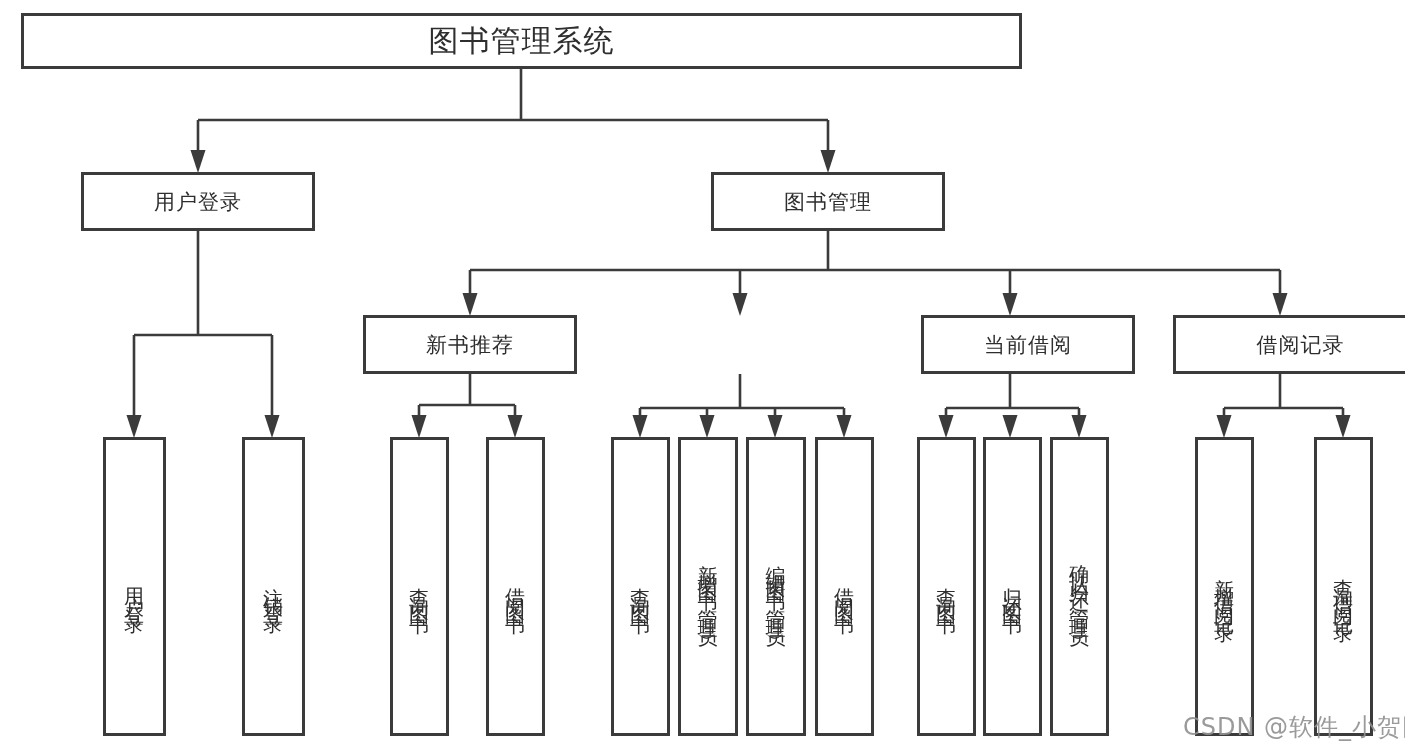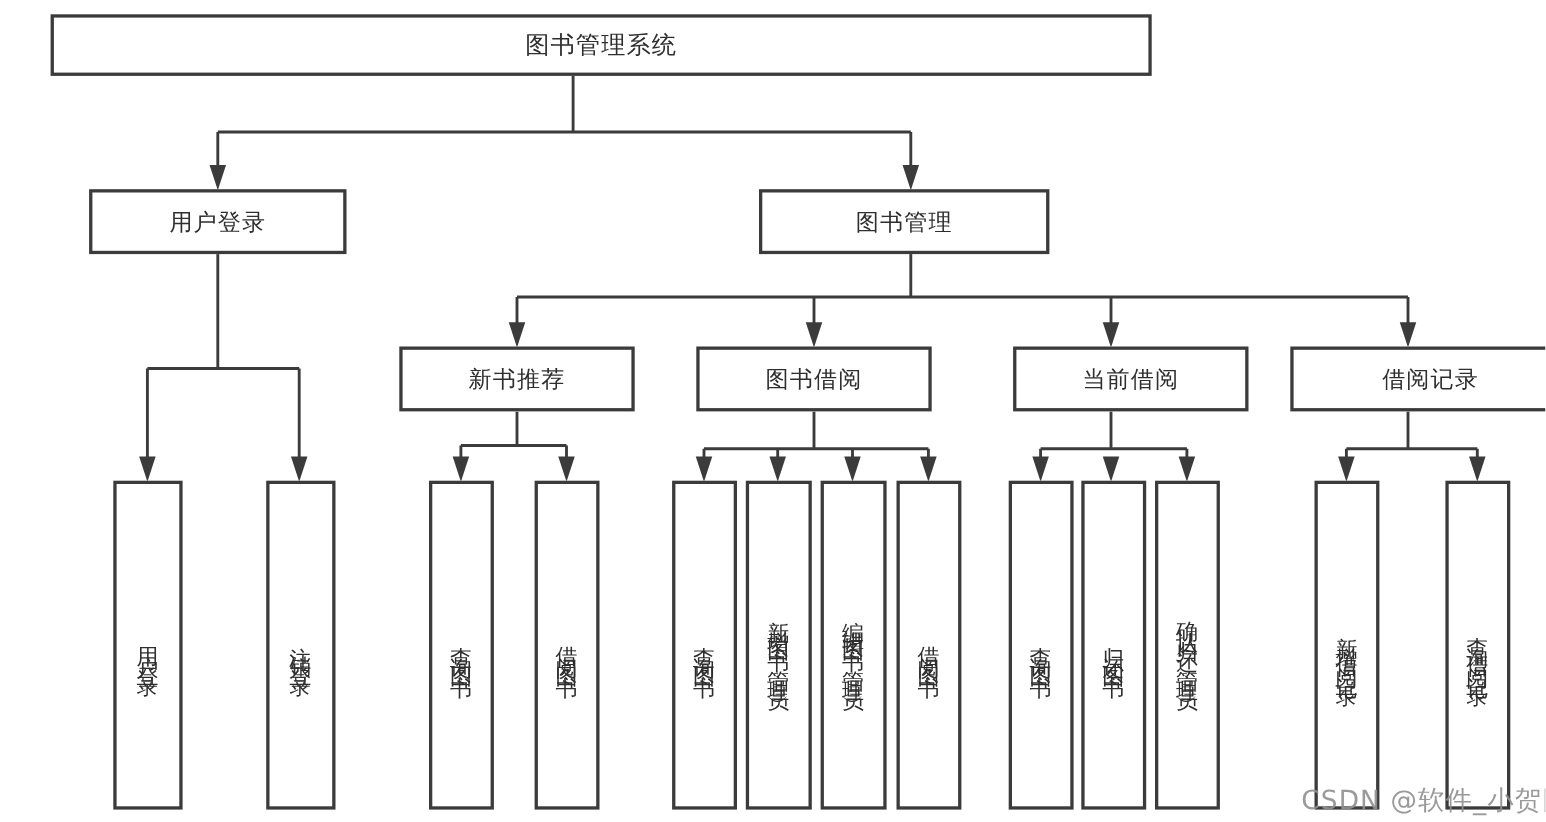--- a/index.html
+++ b/index.html
@@ -22,21 +22,21 @@
     box-sizing: border-box;
     border: 3px solid #3b3b3b;
     background: #ffffff;
     display: flex;
     align-items: center;
     justify-content: center;
     color: #2e2e2e;
     z-index: 2;
   }
   .node.h { font-size: 21px; letter-spacing: 1px; }
-  .node.root-box { font-size: 22px; margin-left: 25px; }
+  .node.root-box { font-size: 30px; }
   .node.v {
     writing-mode: vertical-rl;
     text-orientation: mixed;
     font-size: 20px;
     letter-spacing: 9px;
     line-height: 1;
     padding-top: 6px;
   }
   .watermark {
     position: absolute;
@@ -90,24 +90,23 @@
       <polygon points="1002.5,415 1017.5,415 1010,438"></polygon>
       <polygon points="1071.5,415 1086.5,415 1079,438"></polygon>
       <polygon points="1216.5,415 1231.5,415 1224,438"></polygon>
       <polygon points="1335.5,415 1350.5,415 1343,438"></polygon>
     </g>
   </svg>
 
   <div class="node h root-box" style="left:21px; top:13px; width:1001px; height:56px;">图书管理系统</div>
 
   <div class="node h" style="left:81px; top:172px; width:234px; height:59px;">用户登录</div>
-  <div class="node h" style="left:690px; top:172px; width:264px; height:59px;">图书管理</div>
+  <div class="node h" style="left:711px; top:172px; width:234px; height:59px;">图书管理</div>
 
   <div class="node h" style="left:363px; top:315px; width:214px; height:59px;">新书推荐</div>
-  <div class="node h" style="left:633px; top:315px; width:214px; height:59px;">图书借阅</div>
   <div class="node h" style="left:903px; top:315px; width:214px; height:59px;margin-left:18px;">当前借阅</div>
   <div class="node h" style="left:1173px; top:315px; width:255px; height:59px;">借阅记录</div>
 
   <div class="node v" style="left:103px; top:437px; width:63px; height:299px;">用户登录</div>
   <div class="node v" style="left:242px; top:437px; width:63px; height:299px;">注销登录</div>
 
   <div class="node v" style="left:390px; top:437px; width:59px; height:299px;">查询图书</div>
   <div class="node v" style="left:486px; top:437px; width:59px; height:299px;">借阅图书</div>
 
   <div class="node v" style="left:611px; top:437px; width:59px; height:299px;">查询图书</div>

